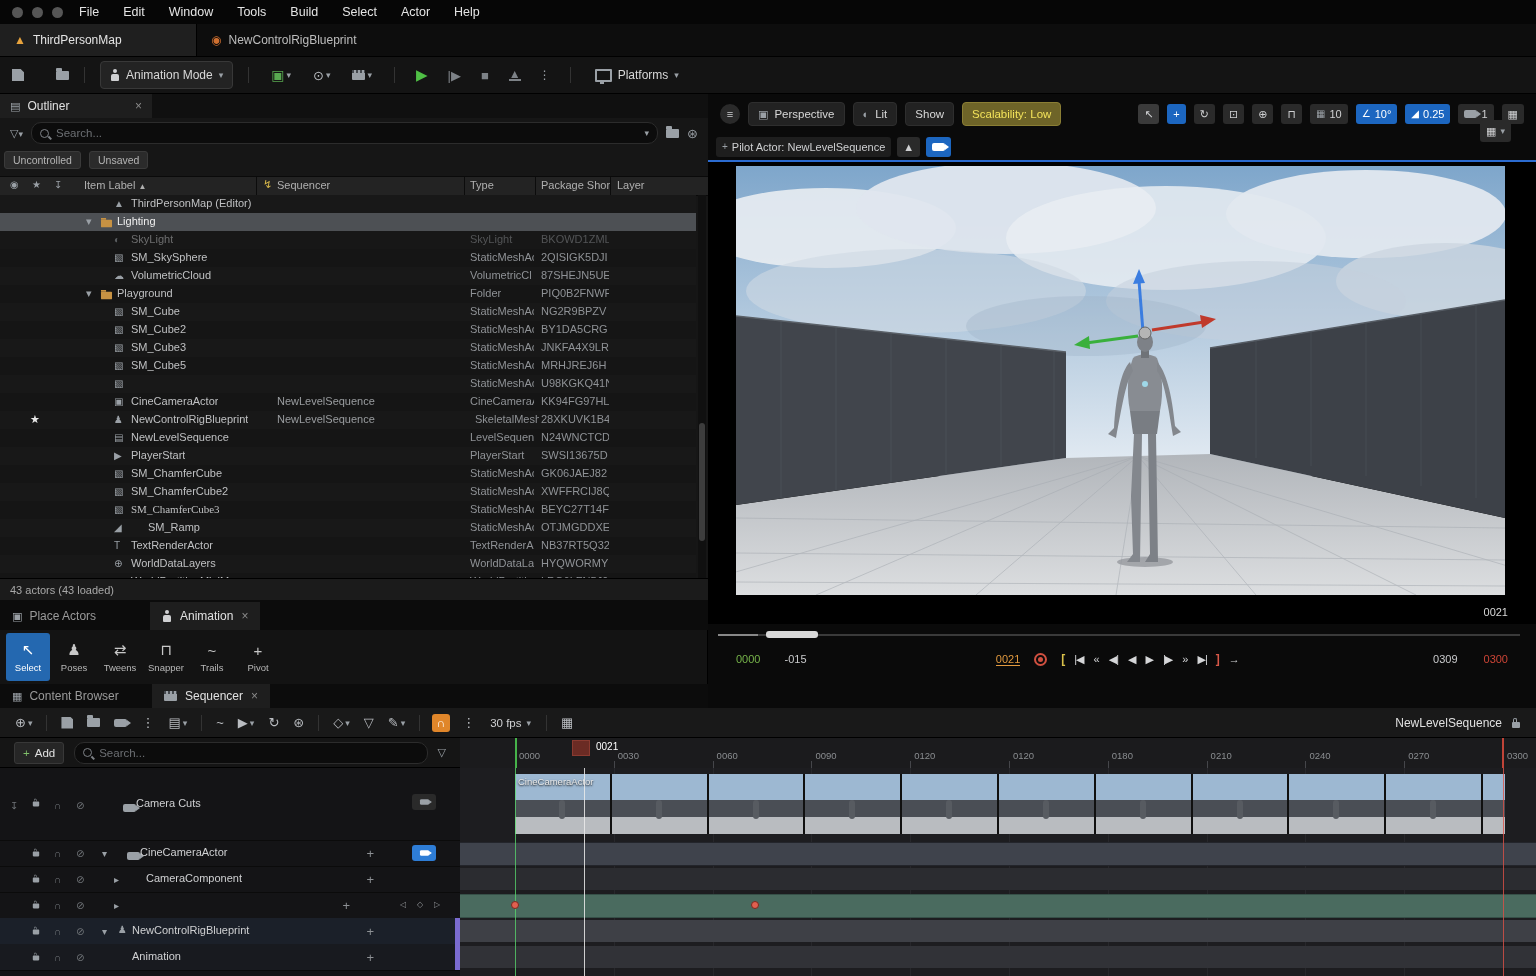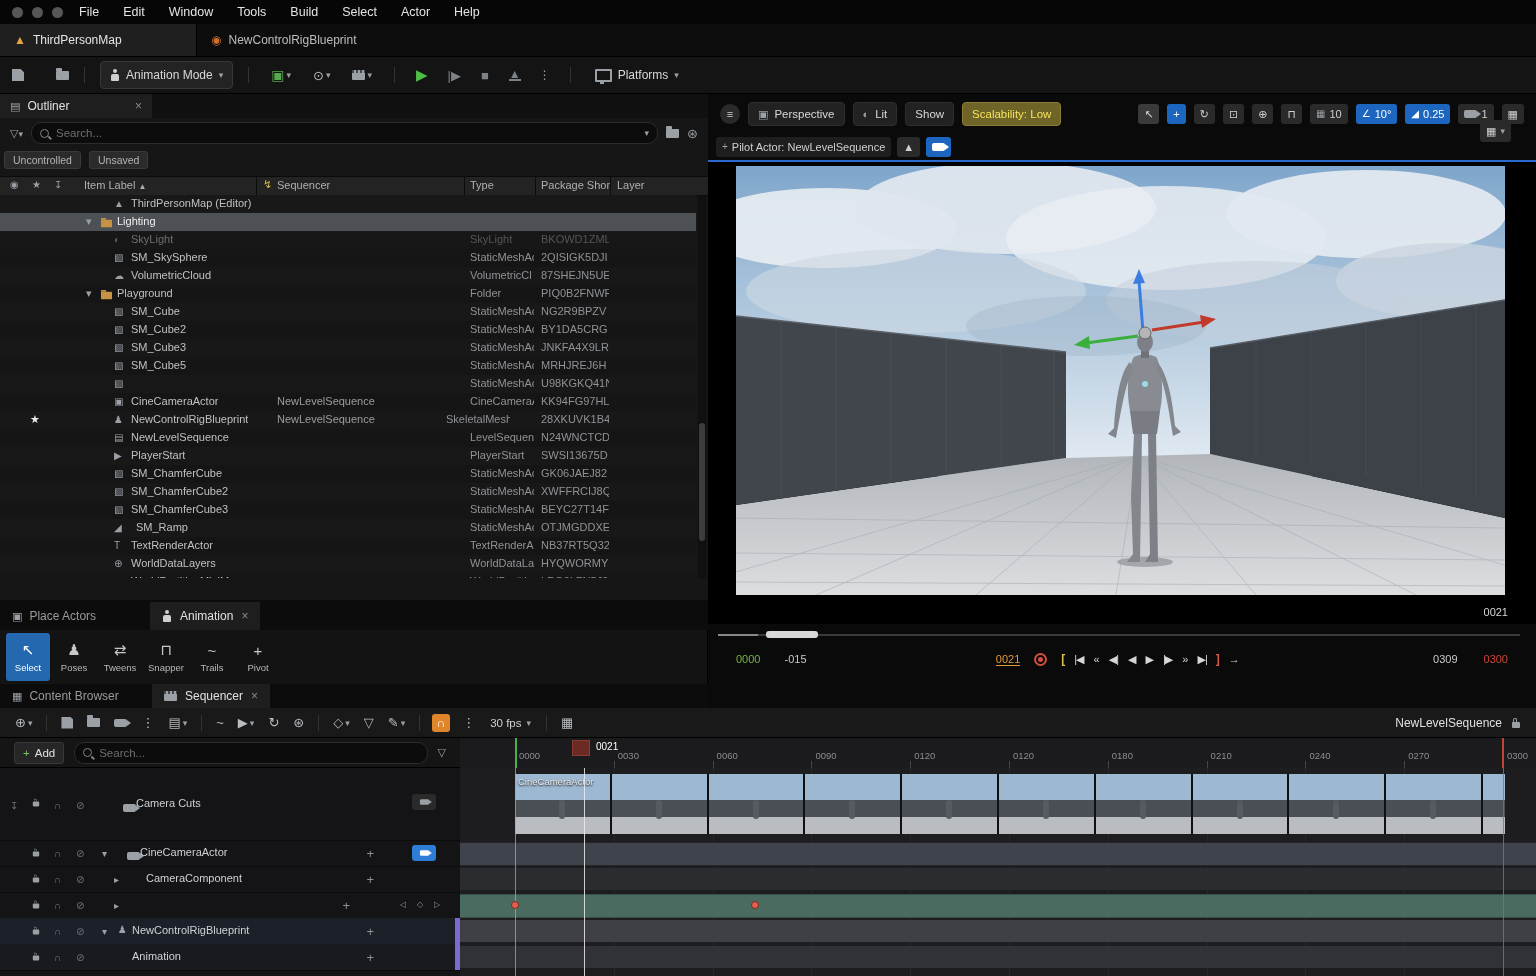--- a/index.html
+++ b/index.html
@@ -241,21 +241,21 @@
           <span class="outl-cell" style="left:131px;max-width:136px;">CineCameraActor</span>
           <span class="outl-cell" style="left:277px;color:#9a9da0;">NewLevelSequence</span>
           <span class="outl-cell" style="left:470px;color:#8f9296;width:64px;">CineCameraA</span>
           <span class="outl-cell" style="left:541px;color:#8f9296;width:68px;">KK94FG97HL</span>
         </div>
         <div class="outl-row odd" style="top: 216px;">
           <span class="outl-cell" style="left:30px;color:#e8e8e8;">★</span>
           <span class="outl-cell" style="left:114px;color:#9aa0a6;font-size:10px;top:3px;">♟</span>
           <span class="outl-cell" style="left:131px;max-width:136px;">NewControlRigBlueprint</span>
           <span class="outl-cell" style="left:277px;color:#9a9da0;">NewLevelSequence</span>
-          <span class="outl-cell" style="left:446px;color:#8f9296;width:64px;">SkeletalMesh</span>
+          <span class="outl-cell" style="left:475px;color:#8f9296;width:64px;">SkeletalMesh</span>
           <span class="outl-cell" style="left:541px;color:#8f9296;width:68px;">28XKUVK1B4</span>
         </div>
         <div class="outl-row even" style="top: 234px;">
           <span class="outl-cell" style="left:114px;color:#9aa0a6;font-size:10px;top:3px;">▤</span>
           <span class="outl-cell" style="left:131px;max-width:136px;">NewLevelSequence</span>
           <span class="outl-cell" style="left:470px;color:#8f9296;width:64px;">LevelSequenc</span>
           <span class="outl-cell" style="left:541px;color:#8f9296;width:68px;">N24WNCTCD</span>
         </div>
         <div class="outl-row odd" style="top: 252px;">
           <span class="outl-cell" style="left:114px;color:#9aa0a6;font-size:10px;top:3px;">▶</span>
@@ -270,27 +270,27 @@
           <span class="outl-cell" style="left:541px;color:#8f9296;width:68px;">GK06JAEJ82</span>
         </div>
         <div class="outl-row odd" style="top: 288px;">
           <span class="outl-cell" style="left:114px;color:#9aa0a6;font-size:10px;top:3px;">▧</span>
           <span class="outl-cell" style="left:131px;max-width:136px;">SM_ChamferCube2</span>
           <span class="outl-cell" style="left:470px;color:#8f9296;width:64px;">StaticMeshAc</span>
           <span class="outl-cell" style="left:541px;color:#8f9296;width:68px;">XWFFRCIJ8Q</span>
         </div>
         <div class="outl-row even" style="top: 306px;">
           <span class="outl-cell" style="left:114px;color:#9aa0a6;font-size:10px;top:3px;">▧</span>
-          <span class="outl-cell" style="left:131px;max-width:136px;">SM_ChamferCube3</span>
+          <span class="outl-cell" style="left:131px;max-width:136px;font-family:Liberation Serif, serif;">SM_ChamferCube3</span>
           <span class="outl-cell" style="left:470px;color:#8f9296;width:64px;">StaticMeshAc</span>
           <span class="outl-cell" style="left:541px;color:#8f9296;width:68px;">BEYC27T14F</span>
         </div>
         <div class="outl-row odd" style="top: 324px;">
           <span class="outl-cell" style="left:114px;color:#9aa0a6;font-size:10px;top:3px;">◢</span>
-          <span class="outl-cell" style="left:136px;max-width:136px;">SM_Ramp</span>
+          <span class="outl-cell" style="left:148px;max-width:136px;">SM_Ramp</span>
           <span class="outl-cell" style="left:470px;color:#8f9296;width:64px;">StaticMeshAc</span>
           <span class="outl-cell" style="left:541px;color:#8f9296;width:68px;">OTJMGDDXE</span>
         </div>
         <div class="outl-row even" style="top: 342px;">
           <span class="outl-cell" style="left:114px;color:#9aa0a6;font-size:10px;top:3px;">T</span>
           <span class="outl-cell" style="left:131px;max-width:136px;">TextRenderActor</span>
           <span class="outl-cell" style="left:470px;color:#8f9296;width:64px;">TextRenderA</span>
           <span class="outl-cell" style="left:541px;color:#8f9296;width:68px;">NB37RT5Q32</span>
         </div>
         <div class="outl-row odd" style="top: 360px;">
@@ -304,20 +304,23 @@
           <span class="outl-cell" style="left:131px;max-width:136px;">WorldPartitionMiniMap</span>
           <span class="outl-cell" style="left:470px;color:#8f9296;width:64px;">WorldPartitio</span>
           <span class="outl-cell" style="left:541px;color:#8f9296;width:68px;">LRQ6LFN5J9</span>
         </div>
       </div>
 
     <div class="abs" style="left:698px;top:101px;width:8px;height:383px;background:#101010;">
       <div class="abs" style="left:1px;top:228px;width:6px;height:118px;background:#3d3d3d;border-radius:3px;"></div>
     </div>
 
+    <div class="abs flex" style="left:0;top:484px;width:708px;height:22px;background:#1b1b1b;border-top:1px solid #000;padding:0 10px;box-sizing:border-box;">
+      <span style="font-size:11px;color:#a8a8a8;">43 actors (43 loaded)</span>
+    </div>
   </div>
 
   <div class="abs" style="left:0;top:600px;width:708px;height:30px;background:#0c0c0c;border-right:1px solid #000;">
     <div class="abs flex" style="left:0;top:2px;height:28px;padding:0 12px;gap:7px;color:#9a9a9a;font-size:12px;">
       <span class="ic" style="font-size:11px;">▣</span>
       <span>Place Actors</span>
     </div>
     <div class="abs flex" style="left:150px;top:2px;height:28px;background:#1e1e1e;padding:0 12px;gap:8px;color:#e0e0e0;font-size:12px;">
       <span class="icon-person"></span>
       <span>Animation</span>

